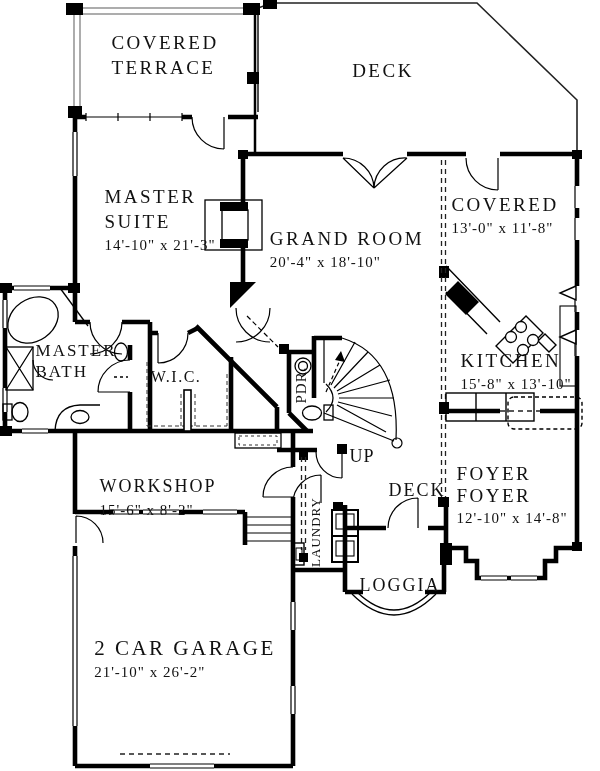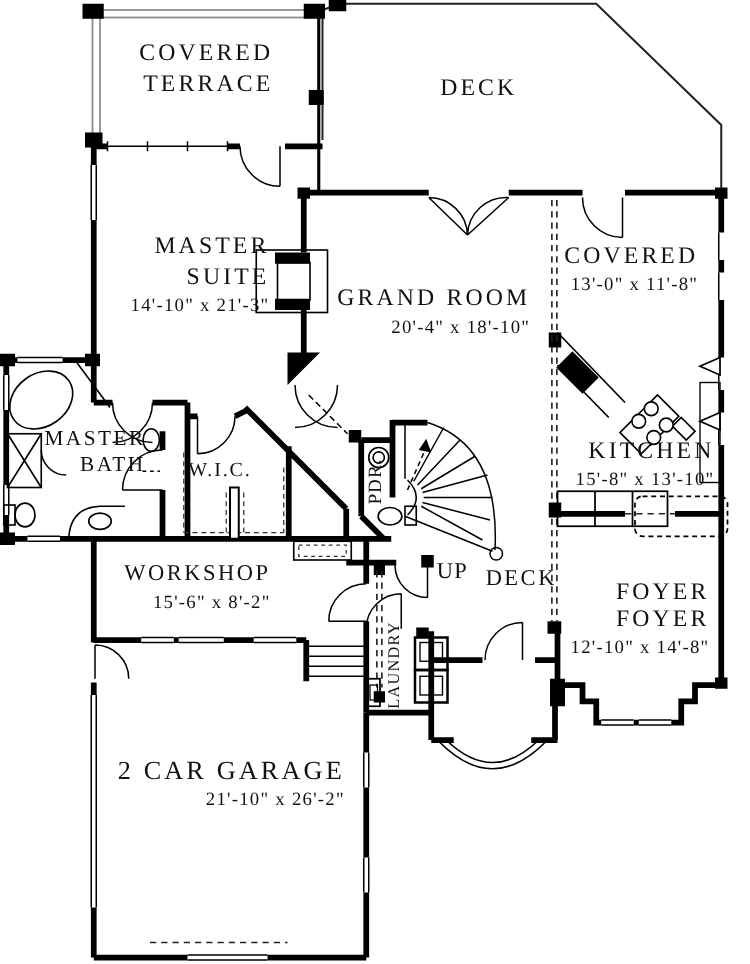--- a/index.html
+++ b/index.html
@@ -1,24 +1,24 @@
 <!DOCTYPE html>
 <html><head>
 <meta charset="utf-8">
 <style>
   html,body{margin:0;padding:0;background:#fff;}
   #plan{position:relative;width:600px;height:771px;background:#fff;overflow:hidden;
         font-family:"Liberation Serif","DejaVu Serif",serif;color:#111;}
   #plan svg{position:absolute;left:0;top:0;}
-  .lbl{position:absolute;transform:translateX(-50%);text-align:right;white-space:nowrap;}
+  .lbl{position:absolute;transform:translateX(-50%);text-align:left;white-space:nowrap;}
   .nm{font-size:19px;line-height:25px;letter-spacing:2.5px;font-weight:500;}
   .dm{font-size:15px;line-height:20px;letter-spacing:1px;margin-top:1px;}
   .sz17 .nm{font-size:17px;line-height:21px;letter-spacing:2px;}
   .sz16 .nm{font-size:16px;line-height:20px;letter-spacing:1.5px;}
-  .sz18 .nm{font-size:18px;letter-spacing:2px;}
+  .sz18 .nm{font-size:18px;letter-spacing:2px;margin-top:28px;}
   .sz21 .nm{font-size:21px;letter-spacing:2.5px;}
   .sz14 .nm{font-size:18px;letter-spacing:1px;line-height:16px;}
   .dlh .nm{line-height:22px;}
   .rot{position:absolute;transform:translate(-50%,-50%) rotate(-90deg);white-space:nowrap;}
   .rot .nm{font-size:15px;letter-spacing:1px;}
   .rot.small .nm{font-size:13px;letter-spacing:1px;}
 </style>
 </head>
 <body>
 
@@ -315,18 +315,21 @@
   <div class="lbl dlh" style="left:512px;top:463px">
     <div class="nm">FOYER</div>
     <div class="nm">FOYER</div>
     <div class="dm">12'-10" x 14'-8"</div>
   </div>
 
   <div class="rot small" style="left:315px;top:532px">
     <div class="nm">LAUNDRY</div>
   </div>
 
-
-  <div class="lbl sz21" style="left:185px;top:604px">
+  <div class="lbl sz18" style="left:400px;top:545px">
+    <div class="nm">LOGGIA</div>
+  </div>
+
+  <div class="lbl sz21" style="left:185px;top:636px">
     <div class="nm">2 CAR GARAGE</div>
     <div class="dm">21'-10" x 26'-2"</div>
   </div>
 </div>
 
 </body></html>

